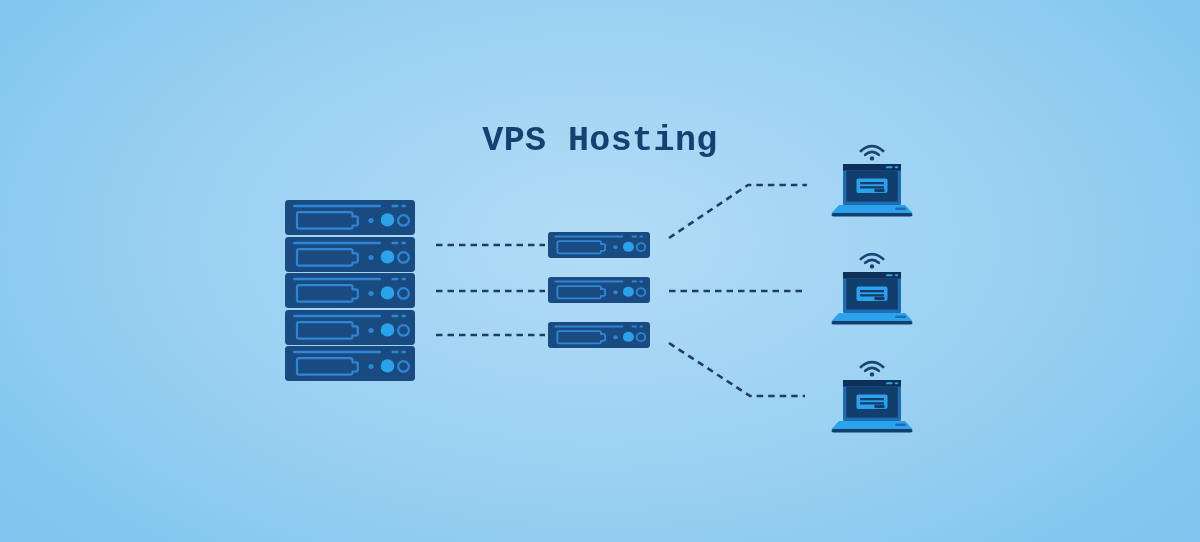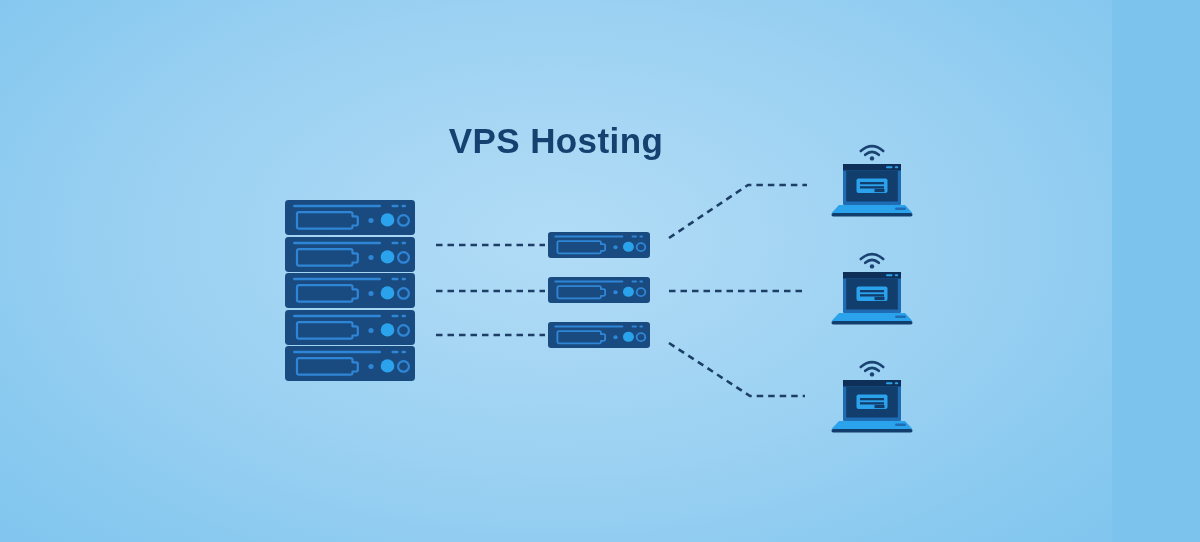--- a/index.html
+++ b/index.html
@@ -1,25 +1,25 @@
 <!DOCTYPE html>
 <html><head>
 <meta charset="utf-8">
 <style>
   html, body { margin: 0; padding: 0; background: #7cc3ee; }
   * { box-sizing: border-box; }
 
   .canvas {
     position: relative;
-    width: 1112px;
+    width: 1200px;
     height: 542px;
     overflow: hidden;
     background: radial-gradient(ellipse 900px 520px at 50% 44%,
                 #b2dcf6 0%, #9bd1f2 45%, #84c7ef 78%, #7cc3ee 100%);
-    font-family: Liberation Sans, sans-serif;
+    font-family: Liberation Mono, monospace;
   }
 
   .title {
     position: absolute;
     top: 121px;
     left: 0;
     width: 100%;
     text-align: center;
     font-size: 35px;
     font-weight: 800;

